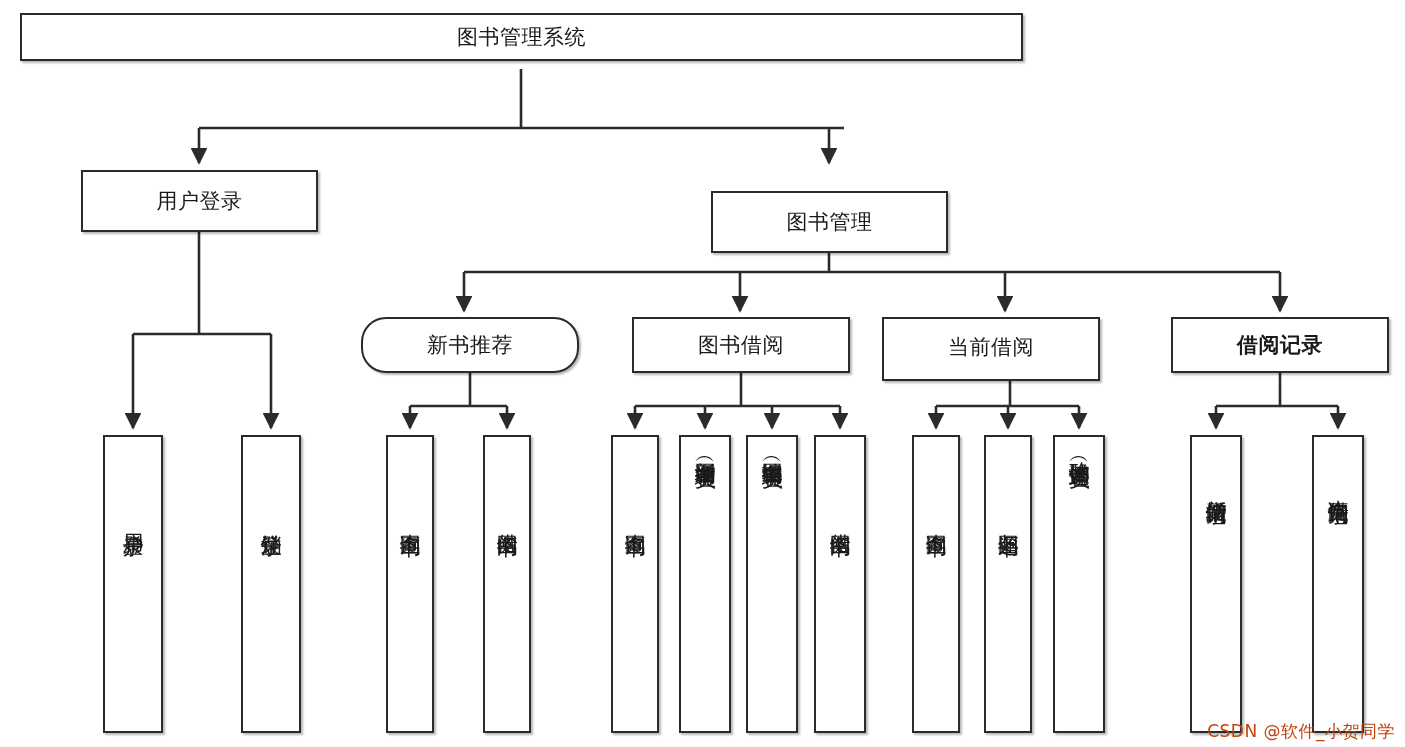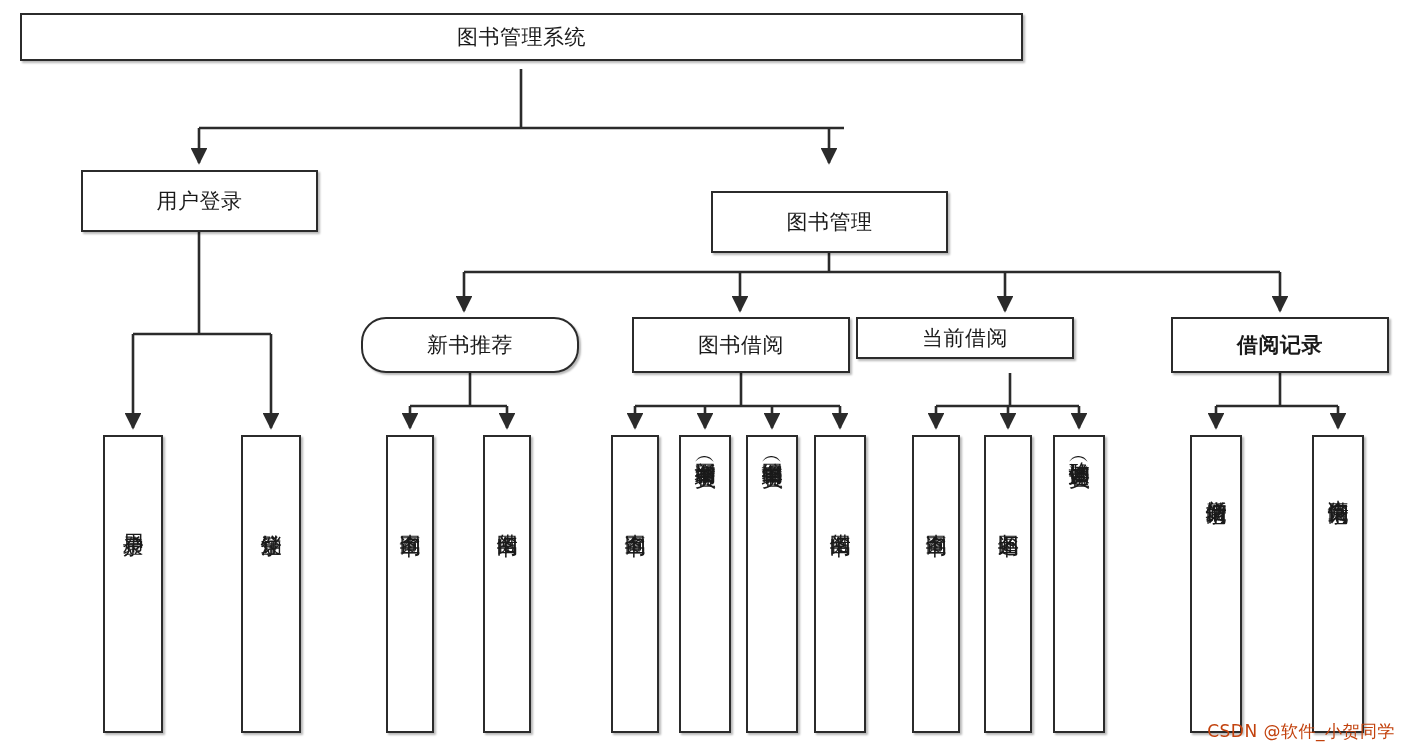--- a/index.html
+++ b/index.html
@@ -140,21 +140,21 @@
   <div class="node" id="n-l2-1" style="left: 711px; top: 170px; width: 237px; height: 62px; margin-top: 21px;">
     <span class="lbl">图书管理</span>
   </div>
 
   <div class="node" id="n-l3-0" style="left: 361px; top: 317px; width: 218px; height: 56px; border-radius: 25px;">
     <span class="lbl">新书推荐</span>
   </div>
   <div class="node" id="n-l3-1" style="left: 632px; top: 317px; width: 218px; height: 56px;">
     <span class="lbl">图书借阅</span>
   </div>
-  <div class="node" id="n-l3-2" style="left: 856px; top: 317px; width: 218px; height: 42px;">
+  <div class="node" id="n-l3-2" style="left: 882px; top: 317px; width: 218px; height: 64px; font-family: Liberation Mono, monospace;">
     <span class="lbl">当前借阅</span>
   </div>
   <div class="node" id="n-l3-3" style="left: 1171px; top: 317px; width: 218px; height: 56px; font-weight: bold;">
     <span class="lbl">借阅记录</span>
   </div>
 
   <div class="node leaf mid" id="n-lf-0" style="left: 103px; top: 435px; width: 60px; height: 298px;">
     <span class="lbl">用户登录</span>
   </div>
   <div class="node leaf mid" id="n-lf-1" style="left: 241px; top: 435px; width: 60px; height: 298px;">

